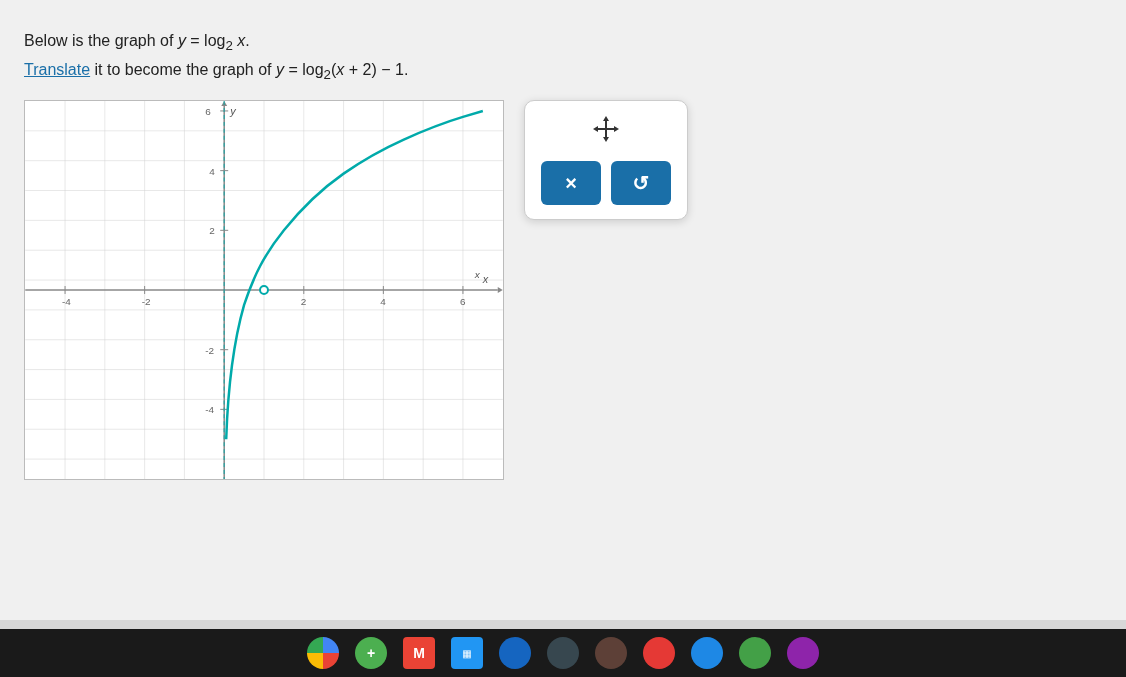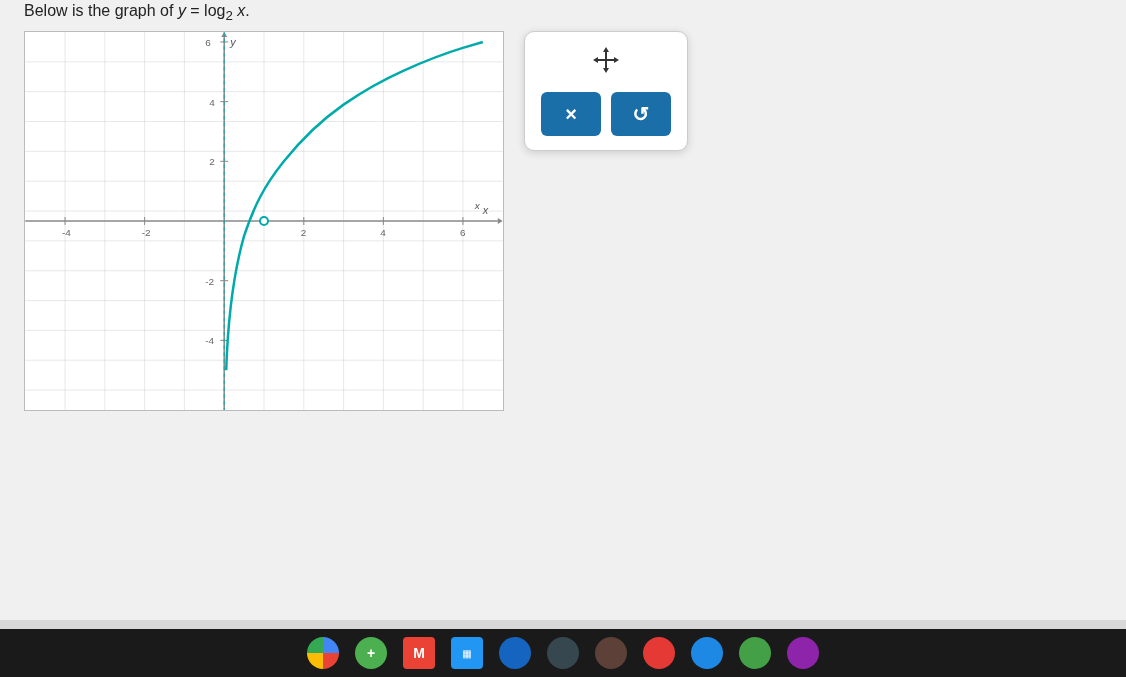--- a/index.html
+++ b/index.html
@@ -10,21 +10,21 @@
       background: #e8e8e8;
       font-family: Arial, sans-serif;
       overflow: hidden;
       position: relative;
     }
 
     .main-content {
       background: #f0f0f0;
       width: 100%;
       height: 620px;
-      padding: 2px 24px;
+      padding: 32px 24px;
       position: relative;
     }
 
     .problem-title {
       font-size: 16px;
       color: #222;
       margin-bottom: 8px;
     }
 
     .translate-line {
@@ -139,20 +139,24 @@
       cursor: pointer;
       font-weight: bold;
     }
   </style>
 </head>
 <body>
 
 <div class="main-content">
   <div class="problem-title">
     Below is the graph of <i>y</i> = log<sub>2</sub> <i>x</i>.
+  </div>
+  <div class="translate-line">
+    <span class="translate-link">Translate</span>
+    it to become the graph of <i>y</i> = log<sub>2</sub>(<i>x</i> + 2) − 1.
   </div>
 
   <div class="graph-and-controls">
     <div class="graph-container">
       <svg class="graph-svg" viewBox="0 0 480 380">
 
         <line x1="40" y1="0" x2="40" y2="380" stroke="#d0d0d0" stroke-width="0.5"></line>
         <line x1="80" y1="0" x2="80" y2="380" stroke="#d0d0d0" stroke-width="0.5"></line>
         <line x1="120" y1="0" x2="120" y2="380" stroke="#d0d0d0" stroke-width="0.5"></line>
         <line x1="160" y1="0" x2="160" y2="380" stroke="#d0d0d0" stroke-width="0.5"></line>

